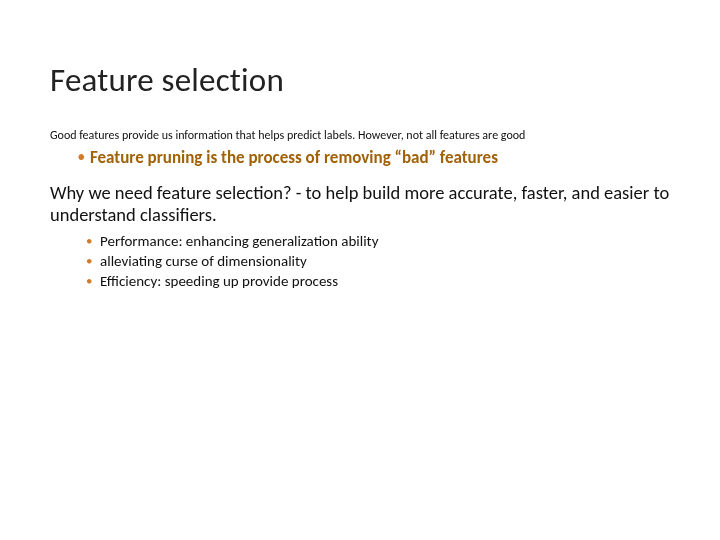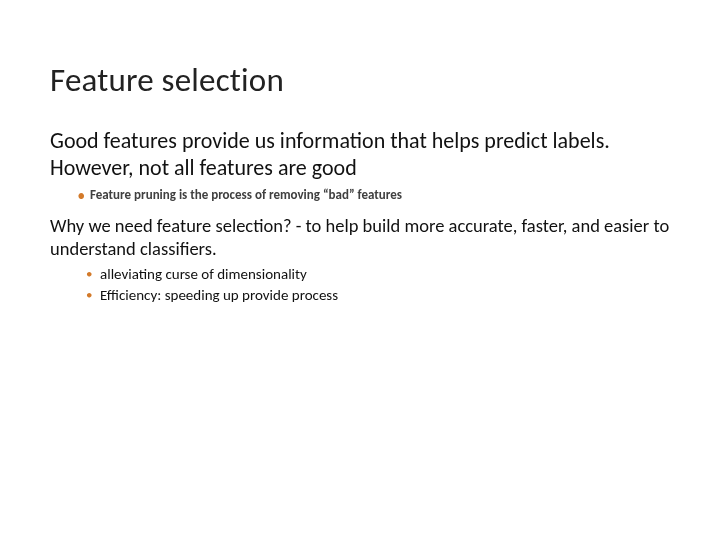--- a/index.html
+++ b/index.html
@@ -19,38 +19,38 @@
     position: relative;
   }
   .title {
     font-size: 33px;
     font-weight: 400;
     color: #222;
     margin: 0 0 28px 0;
     letter-spacing: 0.2px;
   }
   .body-text {
-    font-size: 22px;
+    font-size: 12px;
     line-height: 1.22;
     color: #111;
     margin: 0 0 4px 0;
   }
   .body-text-2 {
     font-size: 18.5px;
     line-height: 1.22;
     color: #111;
     margin: 1px 0 2px 0;
   }
   ul.sub {
     list-style: none;
     margin: 2px 0 12px 0;
     padding: 0 0 0 28px;
-    font-size: 13px;
+    font-size: 17px;
     line-height: 1.35;
-    color: #404040;
+    color: #a16207;
   }
   ul.sub.bold li {
     font-weight: 600;
   }
   ul.sub li {
     position: relative;
     padding-left: 12px;
     margin: 0;
   }
   ul.sub li::before {
@@ -93,16 +93,17 @@
 
   <p class="body-text">Good features provide us information that helps predict labels.  However, not all features are good</p>
 
   <ul class="sub bold">
     <li>Feature pruning is the process of removing “bad” features</li>
   </ul>
 
   <p class="body-text-2">Why we need feature selection? - to help build more accurate, faster, and easier to understand classifiers.</p>
 
   <ul class="sub2">
+    <li>Performance: enhancing generalization ability</li>
     <li>alleviating curse of dimensionality</li>
     <li>Efficiency: speeding up provide process</li>
   </ul>
 </div>
 
 </body></html>

